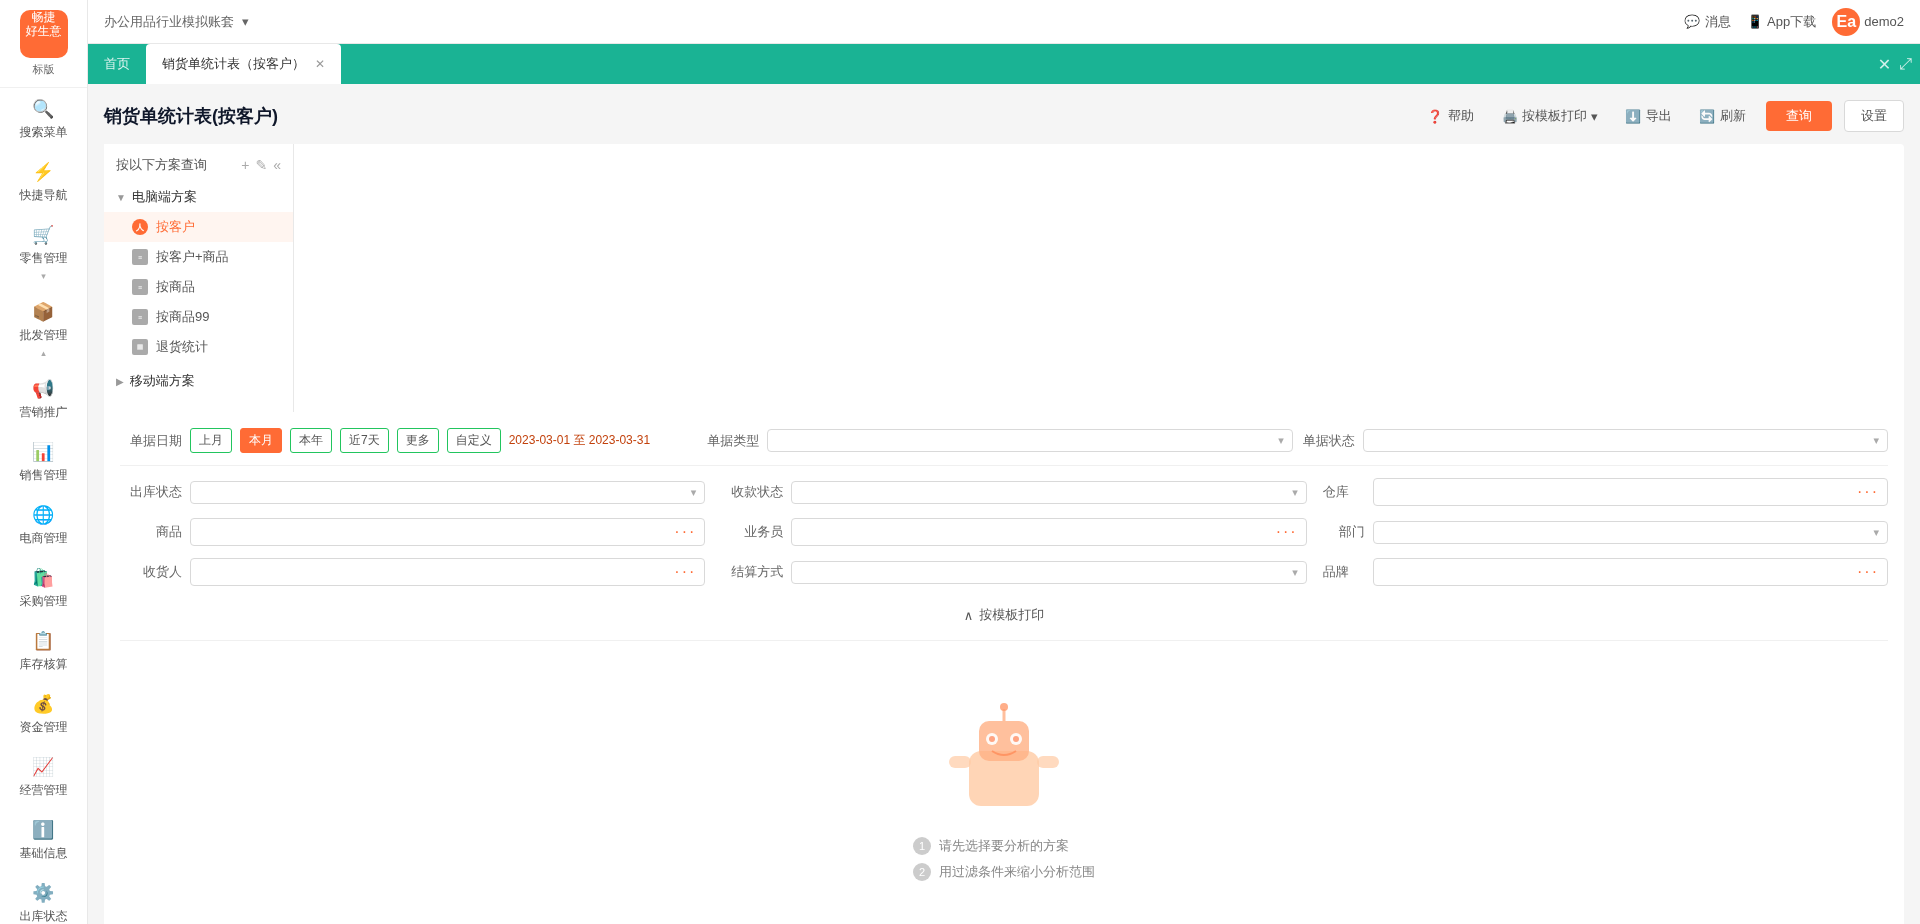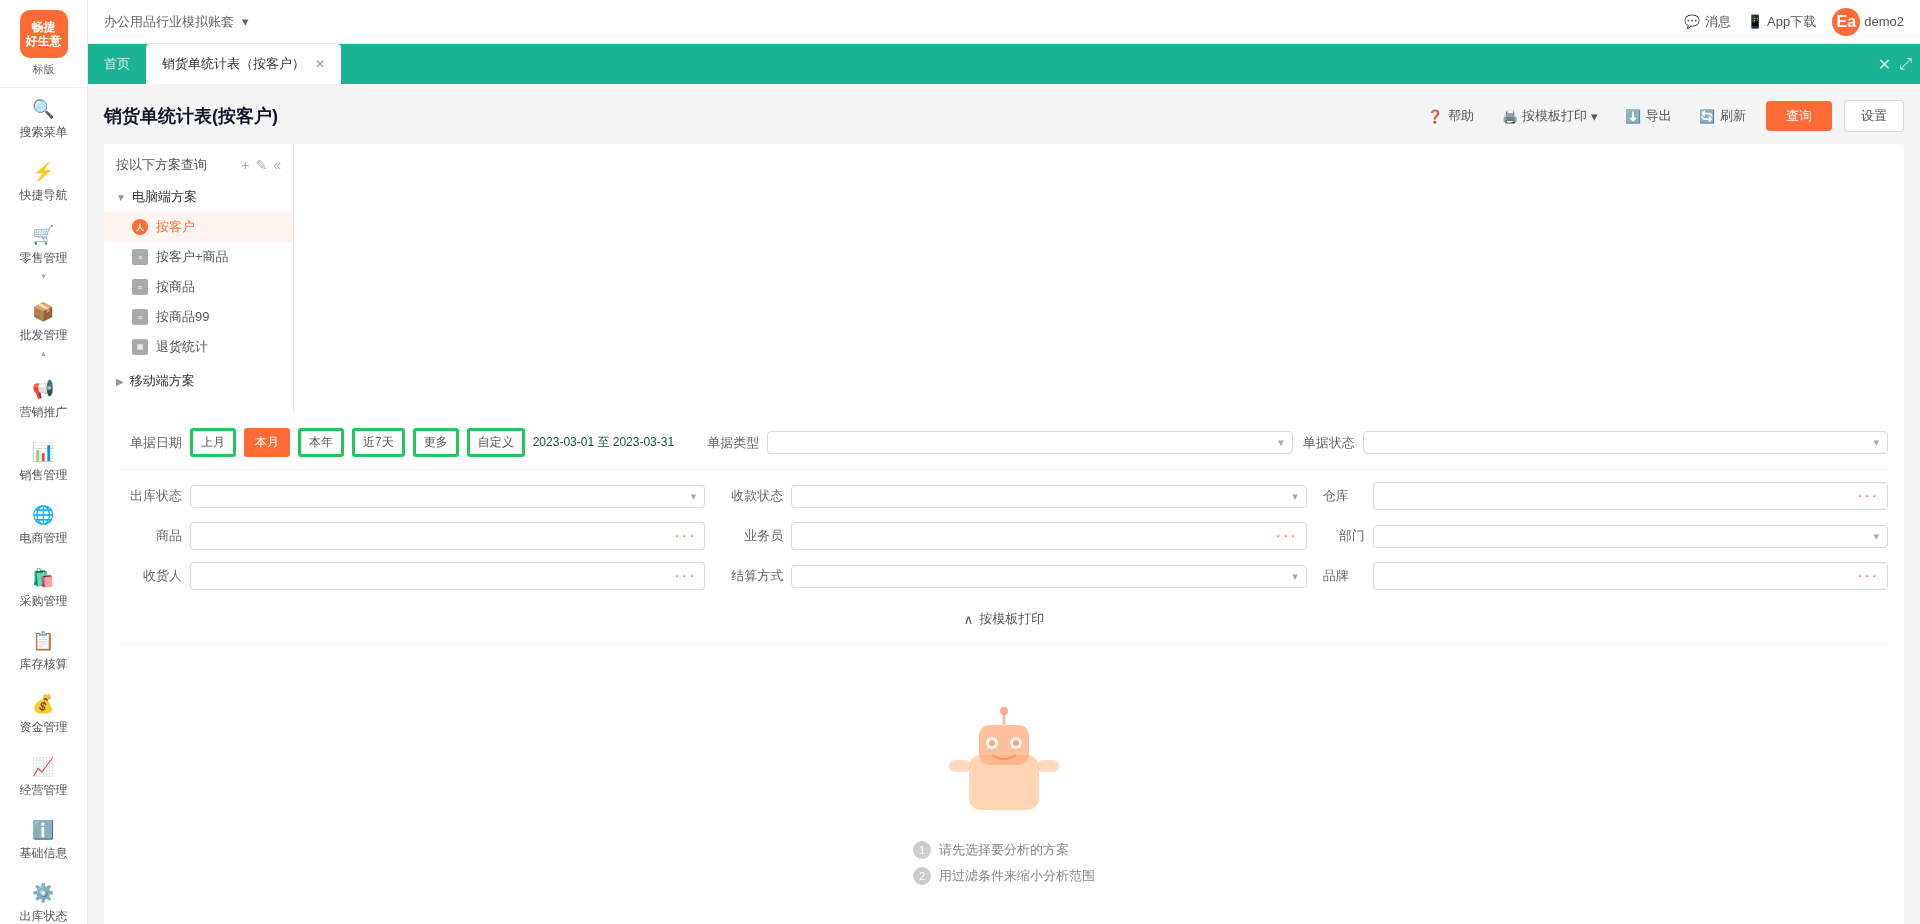--- a/index.html
+++ b/index.html
@@ -4,21 +4,21 @@
   <style>
     * { box-sizing: border-box; margin: 0; padding: 0; }
     body { font-family: "Microsoft YaHei", "PingFang SC", sans-serif; font-size: 13px; background: #f5f5f5; color: #333; overflow: hidden; height: 924px; }
 
     
     .app-container { display: flex; height: 924px; }
 
     
     .sidebar { width: 88px; background: #fff; border-right: 1px solid #e8e8e8; display: flex; flex-direction: column; align-items: center; flex-shrink: 0; }
     .logo-area { width: 100%; padding: 10px 0; display: flex; flex-direction: column; align-items: center; border-bottom: 1px solid #f0f0f0; }
-    .logo-icon { width: 48px; height: 48px; background: #ff6b35; border-radius: 10px; display: flex; align-items: center; justify-content: center; color: white; font-size: 18px; font-weight: bold; }
+    .logo-icon { width: 48px; height: 48px; background: #ff6b35; border-radius: 10px; display: flex; align-items: flex-start; justify-content: center; color: white; font-size: 18px; font-weight: normal; }
     .logo-label { font-size: 11px; color: #666; margin-top: 4px; }
 
     .nav-item { width: 100%; display: flex; flex-direction: column; align-items: center; padding: 10px 0; cursor: pointer; color: #555; font-size: 12px; gap: 4px; }
     .nav-icon { font-size: 18px; }
 
     
     .main-area { flex: 1; display: flex; flex-direction: column; overflow: hidden; }
 
     
     .top-header { height: 44px; background: #fff; border-bottom: 1px solid #e8e8e8; display: flex; align-items: center; justify-content: space-between; padding: 0 16px; flex-shrink: 0; }
@@ -62,23 +62,23 @@
     .scheme-item { display: flex; align-items: center; gap: 8px; padding: 6px 12px 6px 28px; cursor: pointer; font-size: 13px; color: #555; }
     .scheme-item.active { color: #ff6b35; background: #fff5f0; }
     .scheme-item-icon { width: 16px; height: 16px; border-radius: 50%; background: #ff6b35; display: flex; align-items: center; justify-content: center; color: white; font-size: 9px; flex-shrink: 0; }
 
     
     .filter-panel { flex: 1; padding: 16px; }
     .filter-row { display: flex; align-items: center; gap: 0; margin-bottom: 12px; }
     .filter-label { width: 70px; color: #666; font-size: 13px; text-align: right; padding-right: 8px; flex-shrink: 0; }
 
     .date-picker-area { display: flex; align-items: center; gap: 8px; }
-    .date-btn { padding: 3px 8px; border-radius: 3px; border: 3px solid #22c55e; background: white; cursor: pointer; font-size: 12px; color: #555; }
+    .date-btn { padding: 3px 8px; border-radius: 3px; border: 1px solid #22c55e; background: white; cursor: pointer; font-size: 12px; color: #555; }
     .date-btn.active { background: #ff6b35; color: white; border-color: #ff6b35; }
-    .date-range { color: #14532d; font-size: 12px; }
+    .date-range { color: #c2410c; font-size: 12px; }
 
     .select-control { display: flex; align-items: center; border: 1px solid #d9d9d9; border-radius: 4px; padding: 4px 8px; background: white; cursor: pointer; gap: 4px; min-width: 180px; }
     .select-control .arrow { margin-left: auto; color: #aaa; font-size: 11px; }
     .select-dots { color: #ff6b35; cursor: pointer; font-size: 16px; letter-spacing: 2px; }
 
     .collapse-btn { display: flex; align-items: center; justify-content: center; gap: 6px; cursor: pointer; color: #555; font-size: 13px; padding: 8px; }
 
     
     .empty-state { display: flex; flex-direction: column; align-items: center; justify-content: center; padding: 60px 0; gap: 16px; }
     .empty-illustration { width: 120px; height: 120px; position: relative; }

